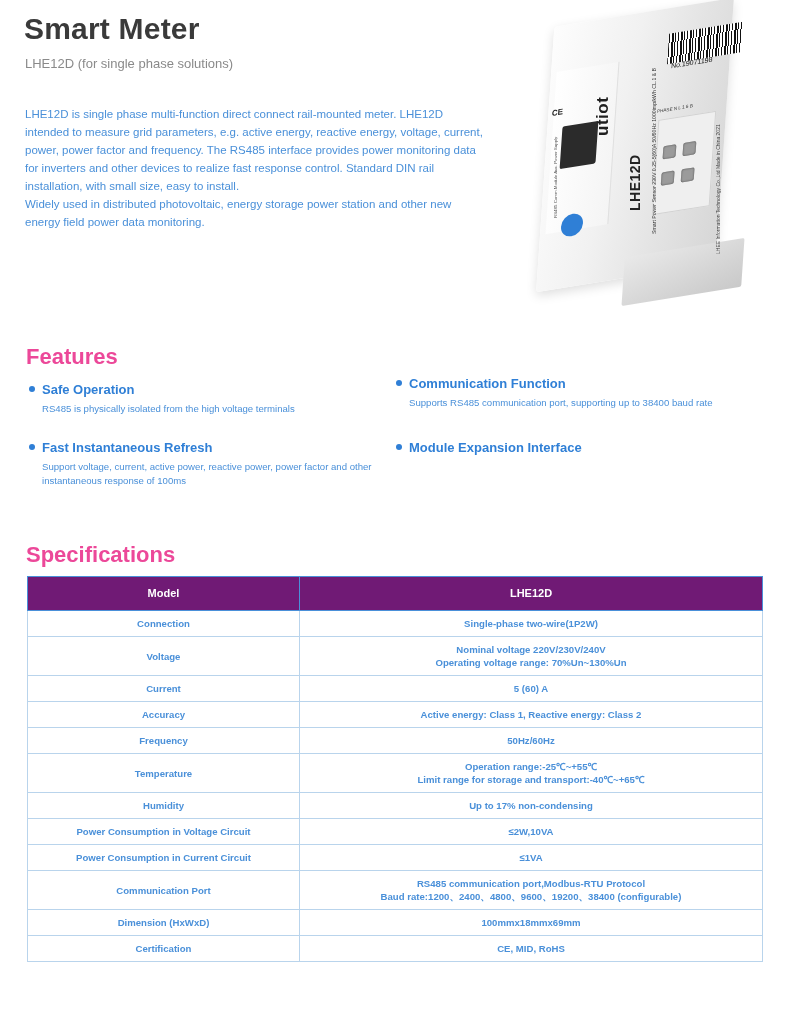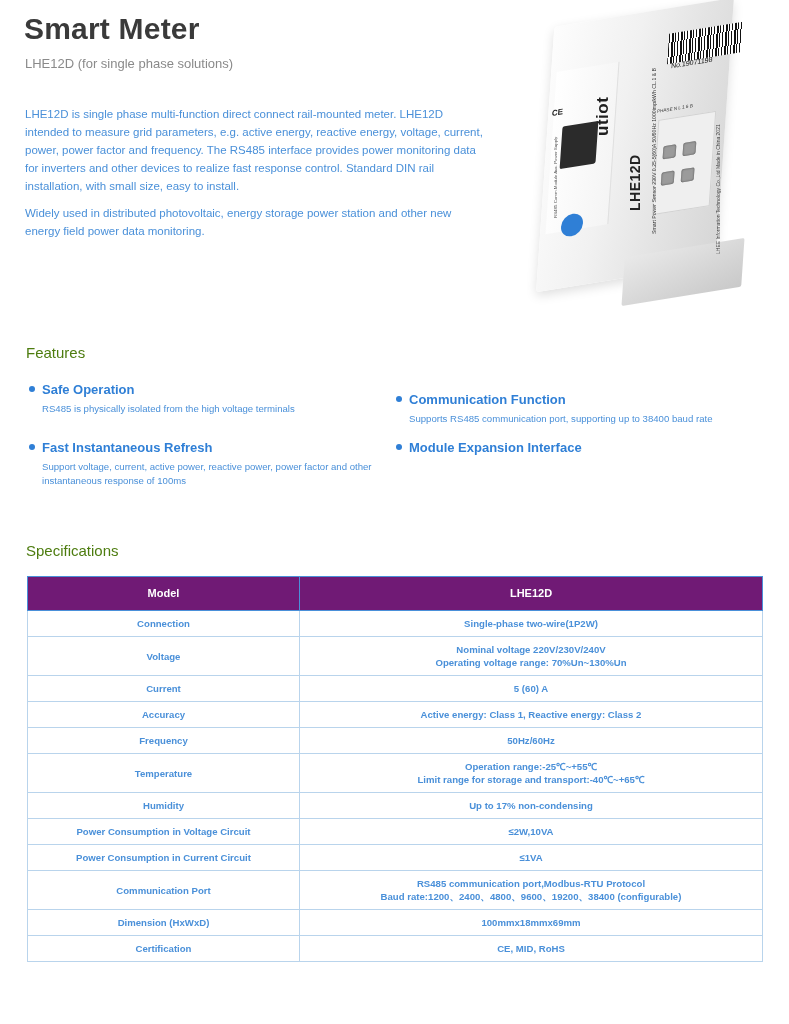--- a/index.html
+++ b/index.html
@@ -47,21 +47,21 @@
     left: 25px;
     top: 105px;
     width: 460px;
     font-size: 11.5px;
     line-height: 18px;
     color: #4a90d9;
   }
   .intro p {
     margin: 0 0 0 0;
   }
-  .intro p + p { margin-top: 9px; }
+  .intro p + p { margin-top: 0px; }
 
   
   .photo {
     position: absolute;
     left: 505px;
     top: 6px;
     width: 275px;
     height: 320px;
   }
   .dev-body {
@@ -221,23 +221,23 @@
     position: absolute;
     font-size: 4.6px;
     color: #333;
     transform: skewY(-13deg) rotate(4deg);
     white-space: nowrap;
   }
 
   
   .section-title {
     position: absolute;
-    font-size: 15px;
-    font-weight: normal;
-    color: #4d7c0f;
+    font-size: 22px;
+    font-weight: bold;
+    color: #ec4899;
   }
   #features-title { left: 26px; top: 344px; }
   #specs-title    { left: 26px; top: 542px; }
 
   .feat {
     position: absolute;
     width: 345px;
   }
   .feat-head {
     font-size: 13px;
@@ -256,21 +256,21 @@
     background: #2f7fd6;
   }
   .feat-body {
     margin-top: 5px;
     padding-left: 14px;
     font-size: 9.6px;
     line-height: 13.5px;
     color: #4a90d9;
   }
   #feat-0 { left: 28px;  top: 382px; }
-  #feat-1 { left: 395px; top: 392px; width: 375px; }
+  #feat-1 { left: 395px; top: 376px; width: 375px; }
   #feat-2 { left: 28px;  top: 440px; }
   #feat-3 { left: 395px; top: 440px; width: 375px; }
 
   
   .spec-table {
     position: absolute;
     left: 27px;
     top: 576px;
     width: 735px;
     border-collapse: collapse;

